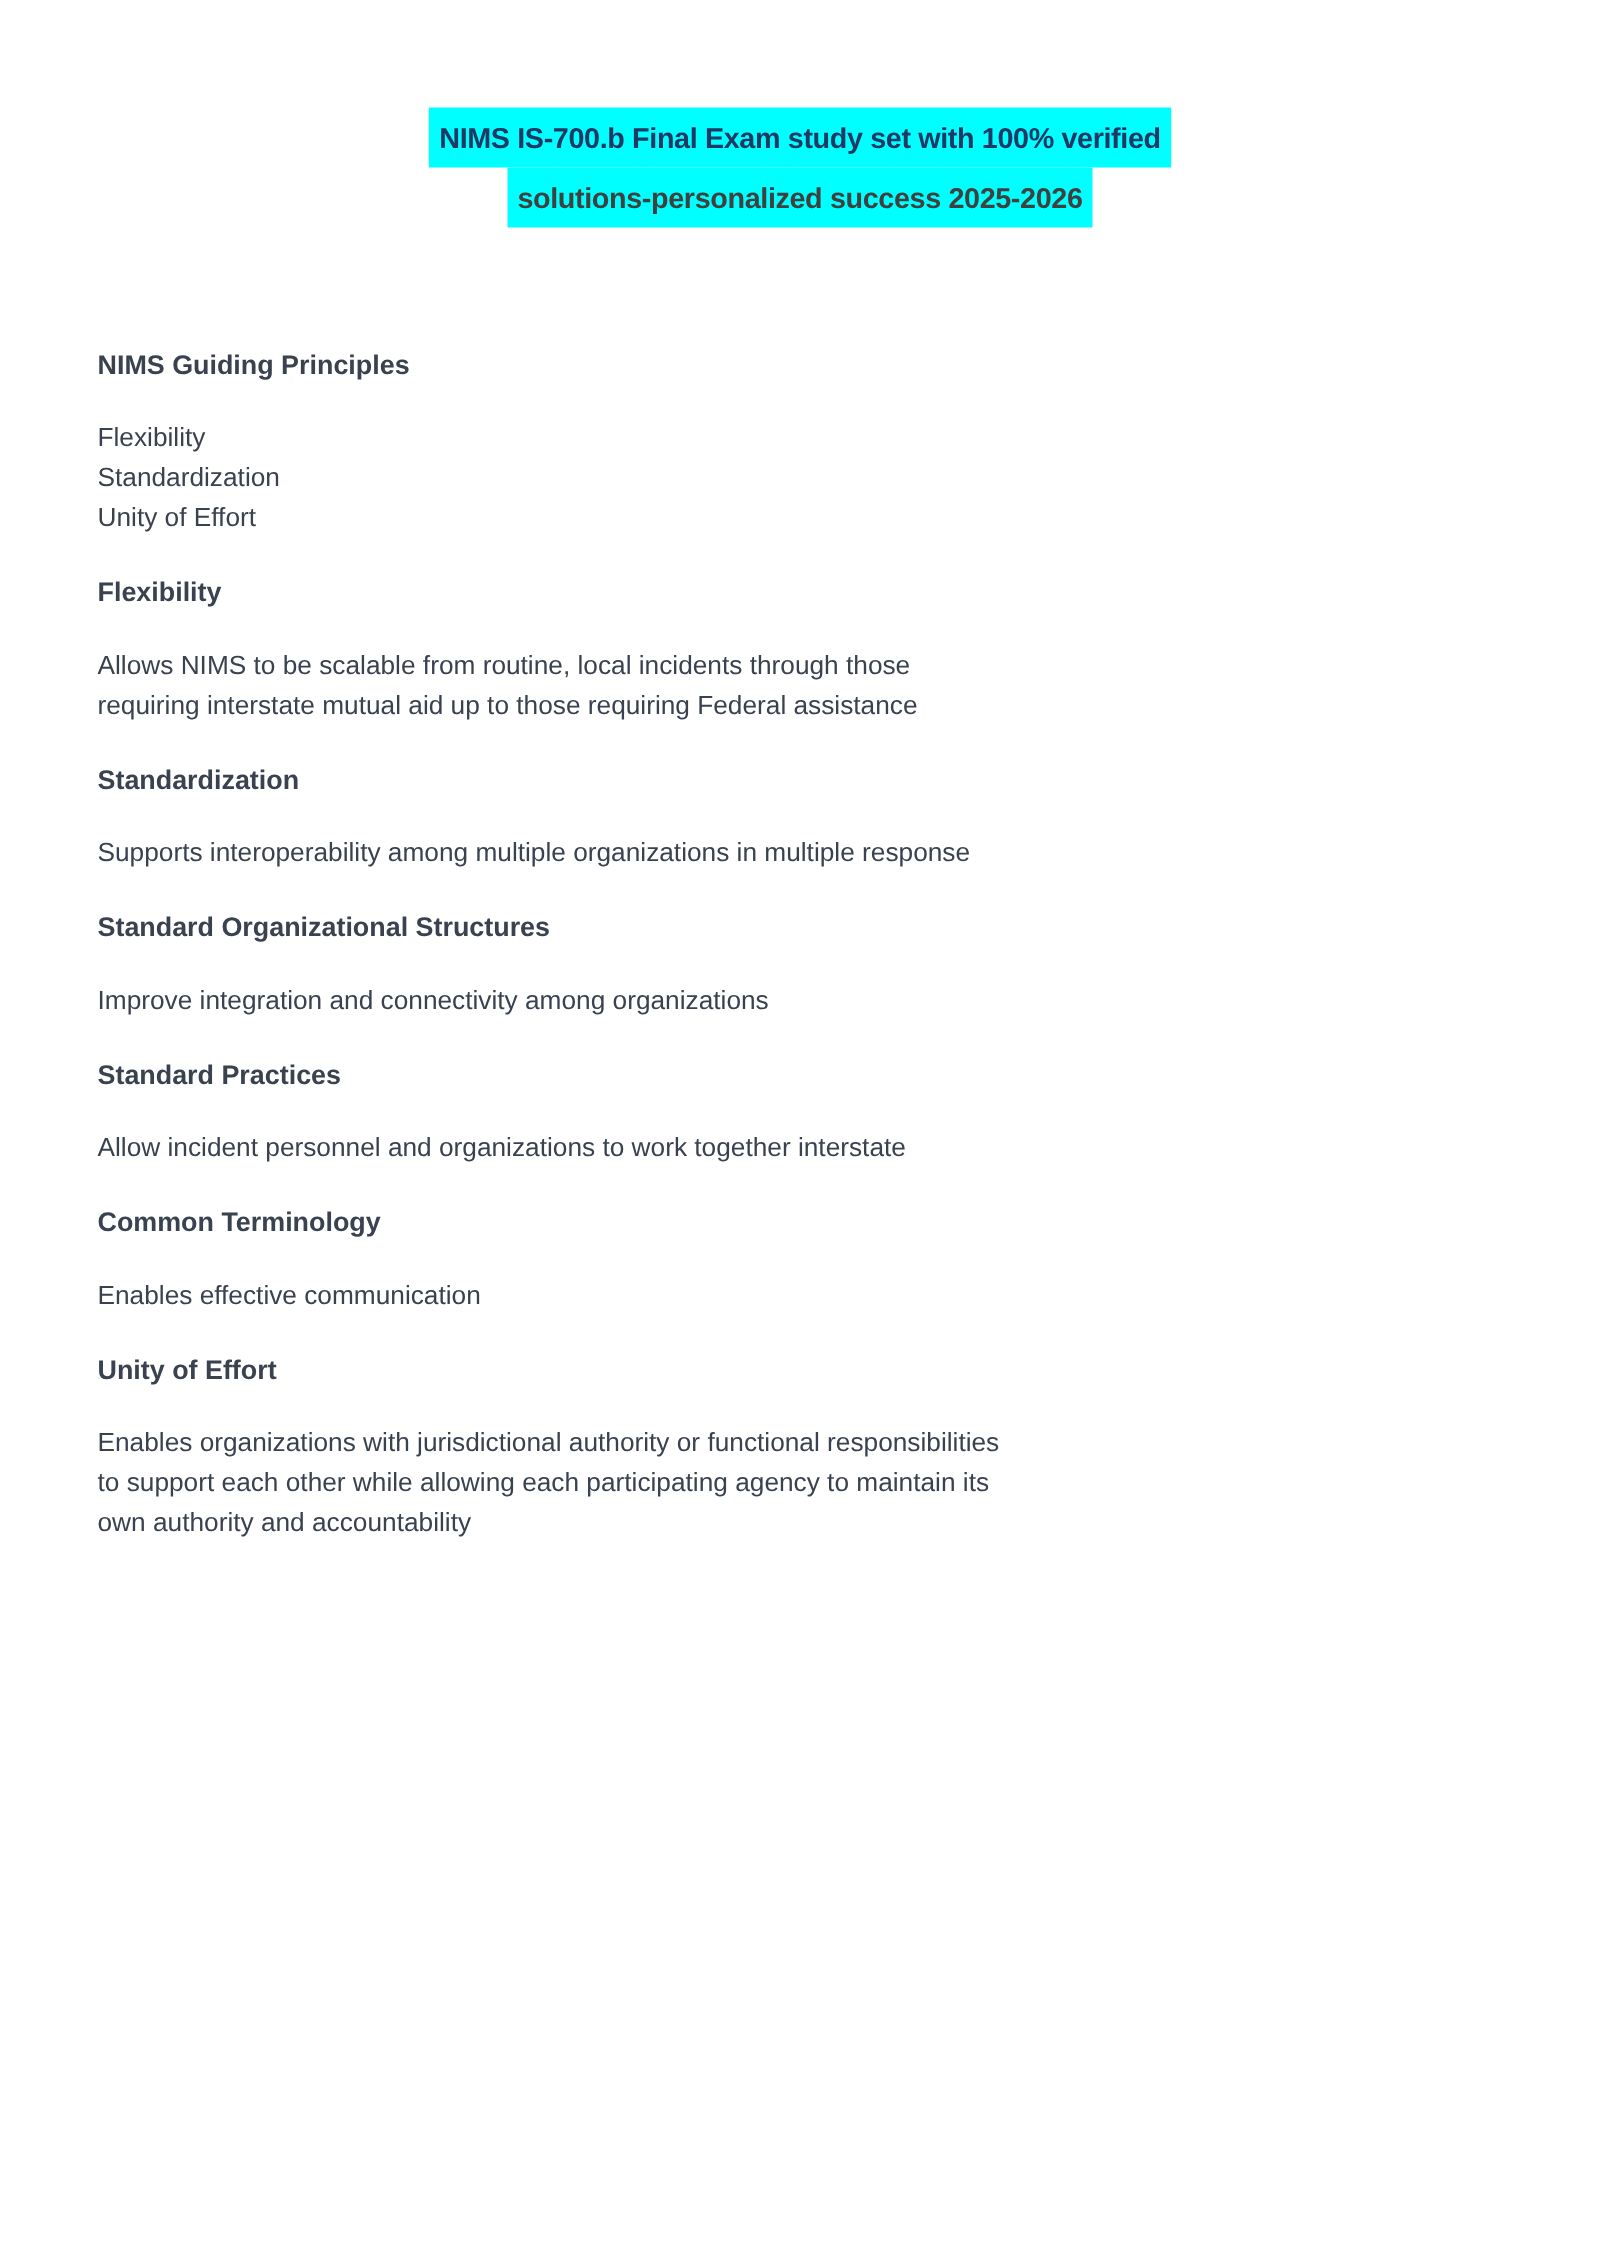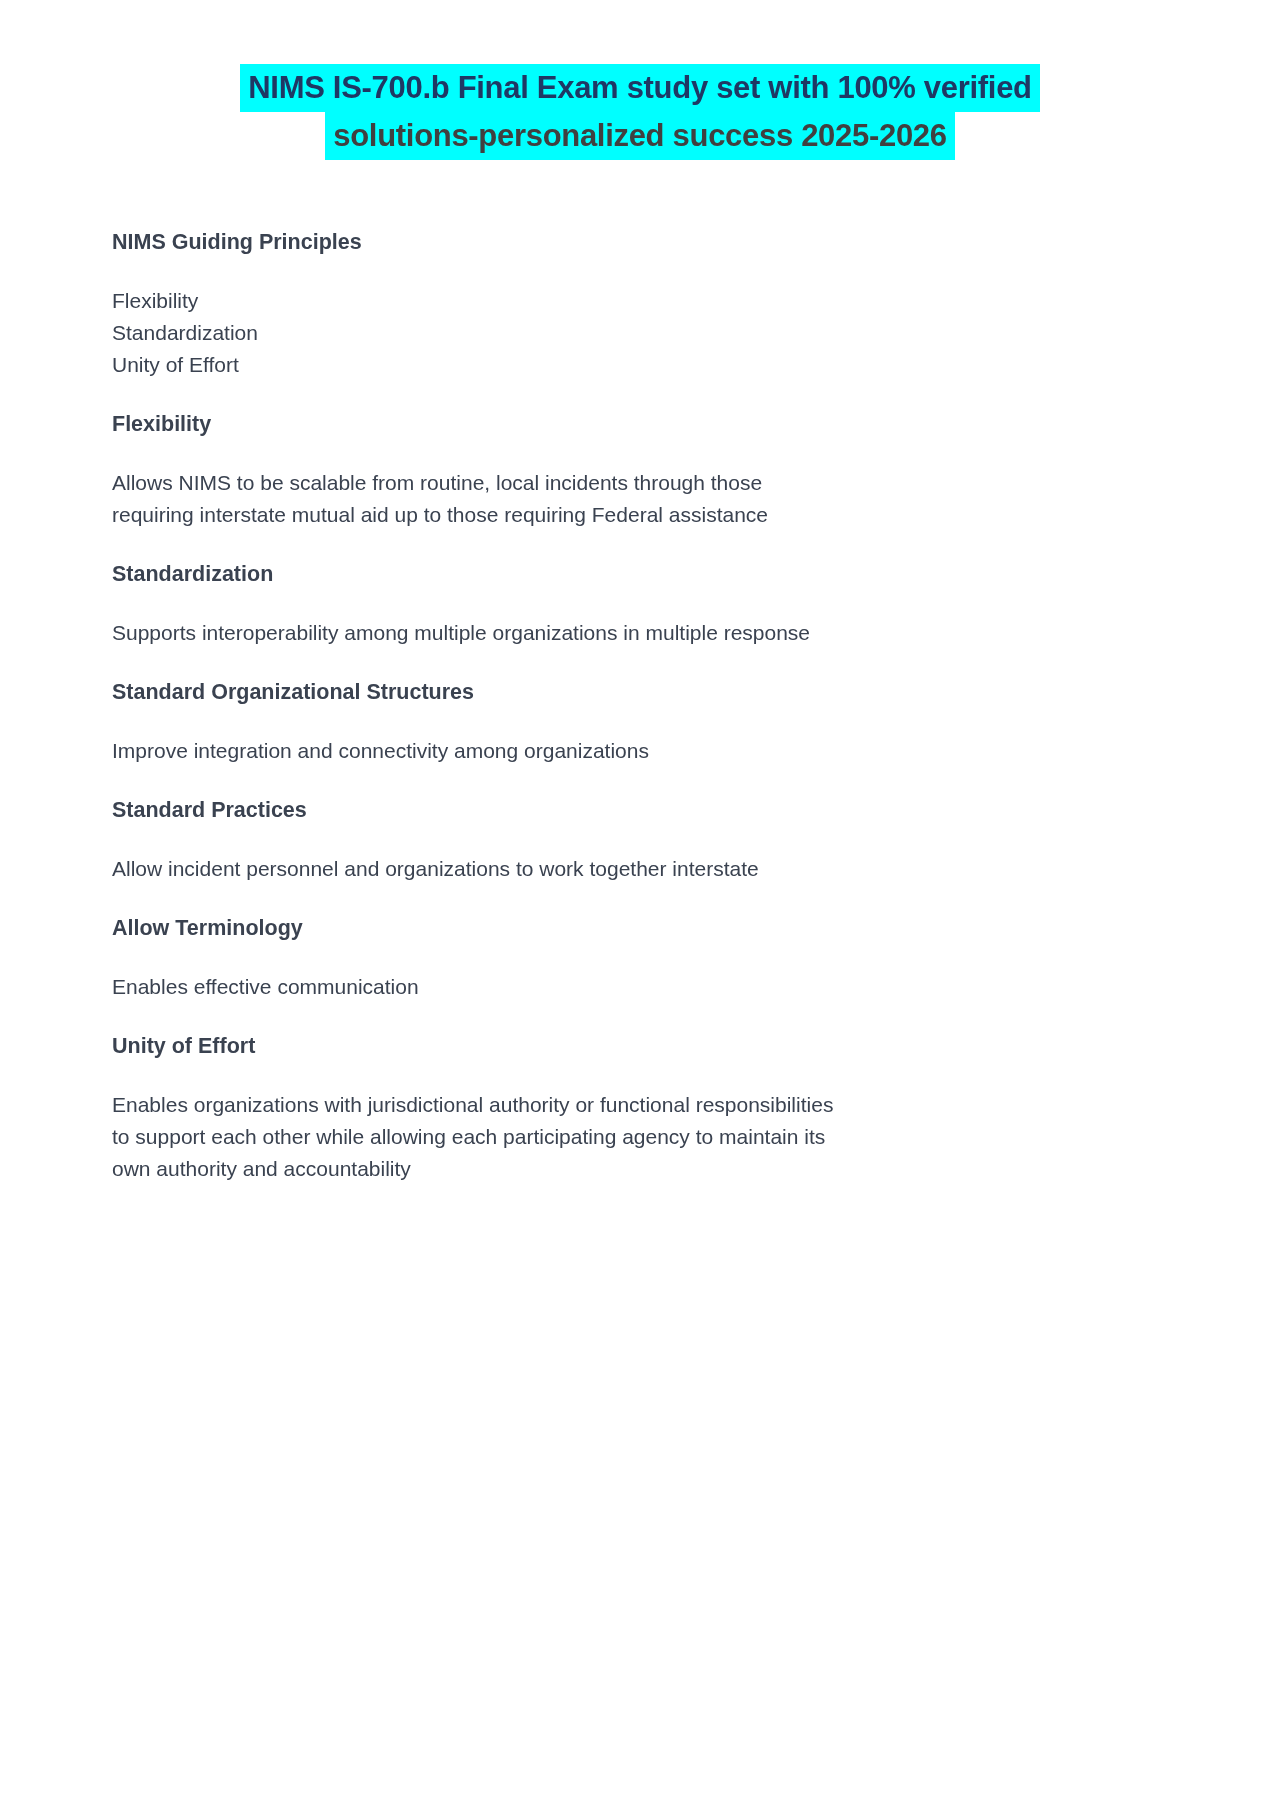--- a/index.html
+++ b/index.html
@@ -10,34 +10,34 @@
   .page {
     position: relative;
     width: 1280px;
     height: 1811px;
     margin: 0 auto;
     background: #ffffff;
     overflow: hidden;
     font-family: "Liberation Sans", sans-serif;
   }
   .title-block {
-    padding-top: 64px;
-    margin-bottom: 66px;
+    padding-top: 86px;
+    margin-bottom: 94px;
     text-align: center;
     font-weight: 700;
-    font-size: 31px;
+    font-size: 23px;
     line-height: 48px;
     letter-spacing: -0.3px;
   }
   .title-line {
     display: inline-block;
     padding: 0 8px;
   }
   .content {
-    margin-left: 112px;
+    margin-left: 78px;
     margin-right: 150px;
     font-size: 21px;
     line-height: 32px;
   }
   .content h2 {
     font-size: 21.5px;
     font-weight: 700;
     margin: 0 0 27px 0;
     line-height: 32px;
   }
@@ -81,21 +81,21 @@
       <h2>Standard Organizational Structures</h2>
       <p>Improve integration and connectivity among organizations</p>
     </section>
 
     <section>
       <h2>Standard Practices</h2>
       <p>Allow incident personnel and organizations to work together interstate</p>
     </section>
 
     <section>
-      <h2>Allow Terminology</h2>
+      <h2>Common Terminology</h2>
       <p>Enables effective communication</p>
     </section>
 
     <section>
       <h2>Unity of Effort</h2>
       <p>Enables organizations with jurisdictional authority or functional responsibilities
 to support each other while allowing each participating agency to maintain its
 own authority and accountability</p>
     </section>
 

